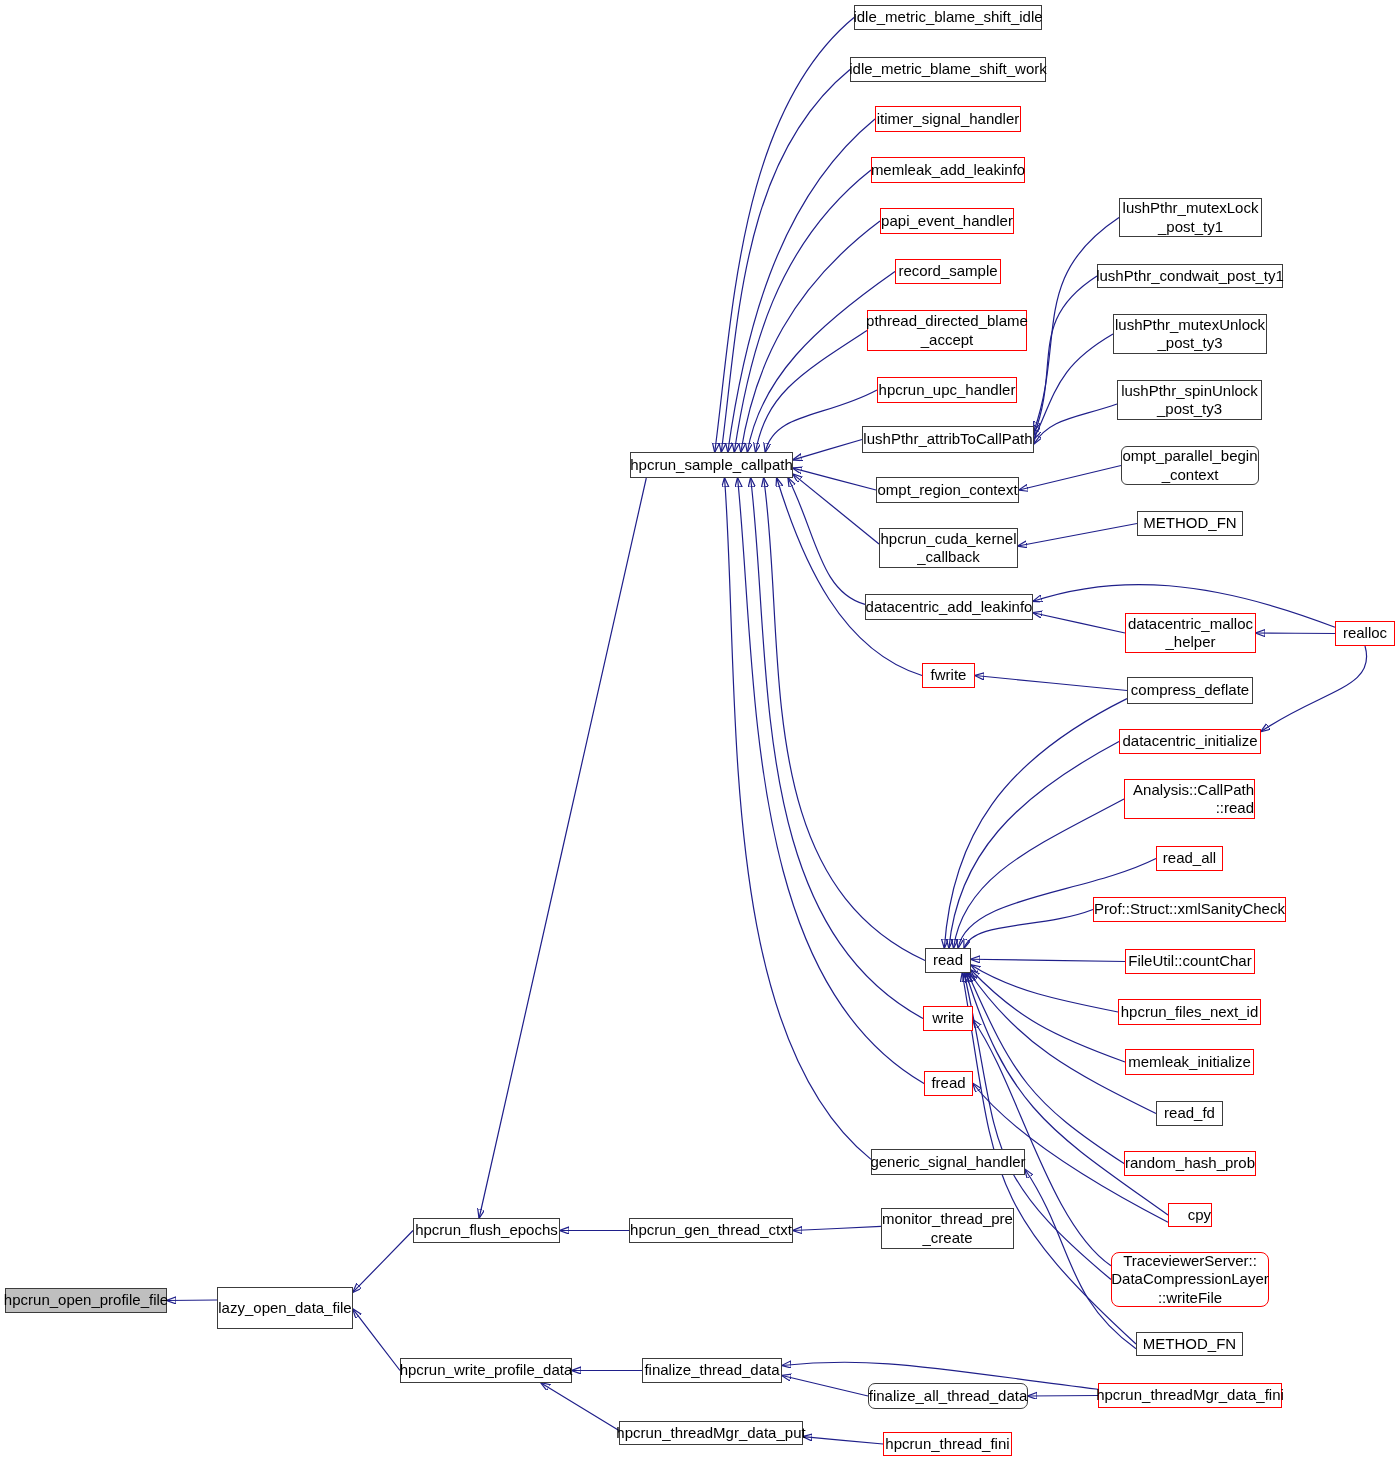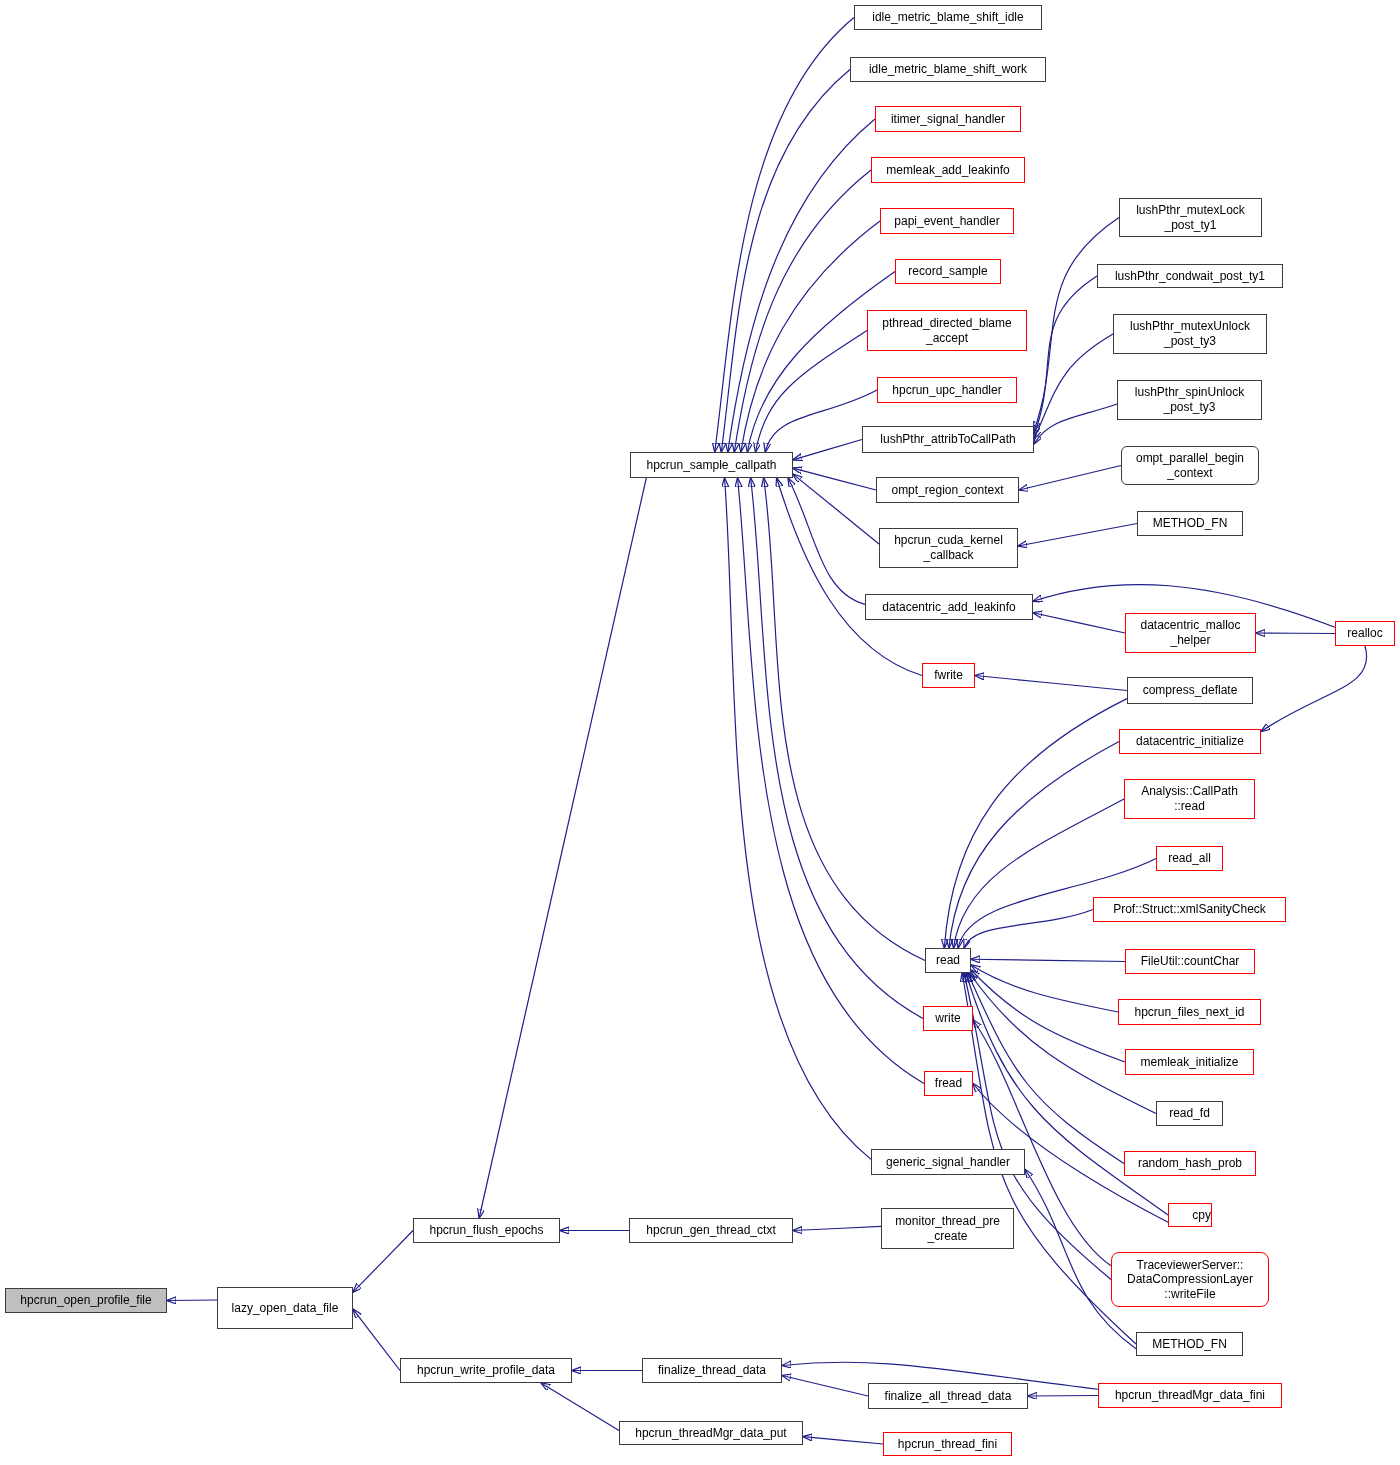--- a/index.html
+++ b/index.html
@@ -2,21 +2,21 @@
 <html><head>
 <meta charset="utf-8">
 <style>
   html,body{margin:0;padding:0;background:#ffffff;}
   #stage{position:relative;width:1400px;height:1465px;background:#ffffff;overflow:hidden;
          font-family:"Liberation Sans",sans-serif;}
   #edges{position:absolute;left:0;top:0;width:1400px;height:1465px;}
   #edges path{fill:none;stroke:#1f1f8a;stroke-width:1.2px;}
   .node{position:absolute;background:#ffffff;border:1.4px solid #3c3c3c;box-sizing:border-box;
         display:flex;flex-direction:column;align-items:center;justify-content:center;
-        font-size:12px;line-height:1.22;color:#000;white-space:nowrap;z-index:2;cursor:pointer;}
+        font-size:15px;line-height:1.22;color:#000;white-space:nowrap;z-index:2;cursor:pointer;}
   .node.flagged{border-color:#ff0000;}
   .node.focus{background:#bfbfbf;}
 </style>
 </head>
 <body>
 
 <div id="stage">
   <svg id="edges" width="1400" height="1465" viewBox="0 0 1400 1465" xmlns="http://www.w3.org/2000/svg">
     <defs>
       <marker id="arrow" markerWidth="10" markerHeight="8" refX="9" refY="3.5" orient="auto" markerUnits="userSpaceOnUse">
@@ -96,21 +96,21 @@
       <div class="node normal" style="left: 629px; top: 1218px; width: 164px; height: 25px;">
         <span>hpcrun_gen_thread_ctxt</span>
       </div>
       <div class="node normal" style="left: 881px; top: 1208px; width: 133px; height: 41px;">
         <span>monitor_thread_pre</span>
         <span>_create</span>
       </div>
       <div class="node normal" style="left: 642px; top: 1358px; width: 140px; height: 25px;">
         <span>finalize_thread_data</span>
       </div>
-      <div class="node normal" style="left: 868px; top: 1383px; width: 160px; height: 26px;">
+      <div class="node normal" style="left: 868px; top: 1383px; width: 160px; height: 26px; border-radius: 7px;">
         <span>finalize_all_thread_data</span>
       </div>
       <div class="node flagged" style="left: 1098px; top: 1383px; width: 184px; height: 25px;">
         <span>hpcrun_threadMgr_data_fini</span>
       </div>
       <div class="node normal" style="left: 619px; top: 1421px; width: 184px; height: 24px;">
         <span>hpcrun_threadMgr_data_put</span>
       </div>
       <div class="node flagged" style="left: 883px; top: 1432px; width: 129px; height: 24px;">
         <span>hpcrun_thread_fini</span>
@@ -187,21 +187,21 @@
       </div>
       <div class="node flagged" style="left: 1335px; top: 621px; width: 60px; height: 25px;">
         <span>realloc</span>
       </div>
       <div class="node normal" style="left: 1127px; top: 677px; width: 126px; height: 27px;">
         <span>compress_deflate</span>
       </div>
       <div class="node flagged" style="left: 1119px; top: 729px; width: 142px; height: 25px;">
         <span>datacentric_initialize</span>
       </div>
-      <div class="node flagged" style="left: 1124px; top: 779px; width: 131px; height: 40px;">
+      <div class="node flagged" style="left: 1124px; top: 779px; width: 131px; height: 40px; align-items: flex-end;">
         <span>Analysis::CallPath</span>
         <span>::read</span>
       </div>
       <div class="node flagged" style="left: 1156px; top: 846px; width: 67px; height: 25px;">
         <span>read_all</span>
       </div>
       <div class="node flagged" style="left: 1093px; top: 897px; width: 193px; height: 25px;">
         <span>Prof::Struct::xmlSanityCheck</span>
       </div>
       <div class="node flagged" style="left: 1125px; top: 949px; width: 130px; height: 25px;">

